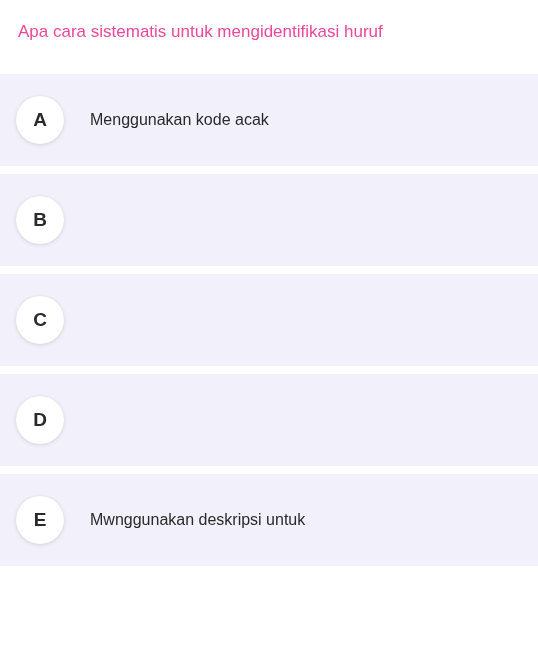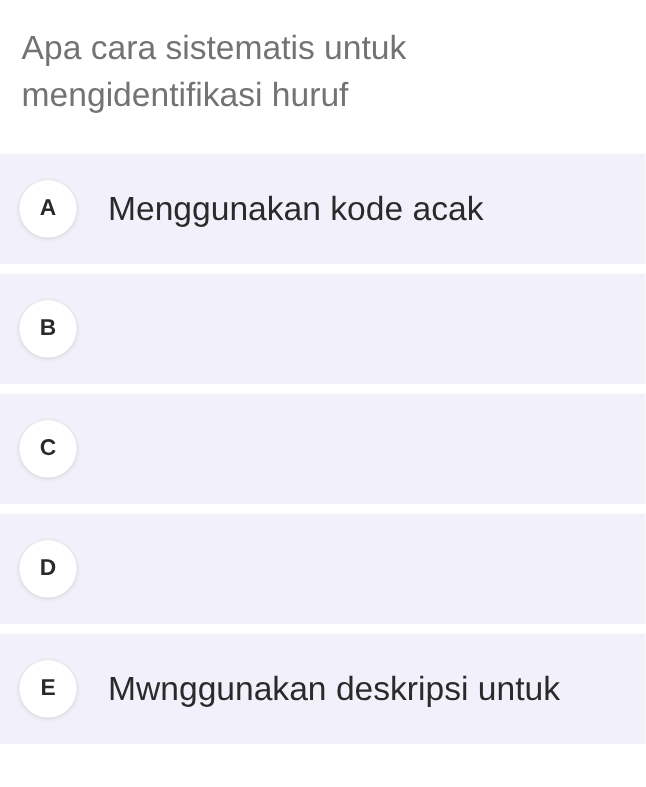--- a/index.html
+++ b/index.html
@@ -11,22 +11,22 @@
       font-family: 'Segoe UI', Tahoma, Geneva, Verdana, sans-serif;
       background: #ffffff;
       width: 538px;
       height: 656px;
       overflow: hidden;
     }
     .question-container {
       padding: 20px 18px 30px 18px;
     }
     .question-text {
-      font-size: 28px;
-      color: #737373;
+      font-size: 17px;
+      color: #ec4899;
       line-height: 1.4;
       font-weight: 400;
     }
     .options-container {
       display: flex;
       flex-direction: column;
       gap: 8px;
     }
     .option-item {
       background: #f2f0fa;
@@ -46,21 +46,21 @@
       align-items: center;
       justify-content: center;
       font-size: 19px;
       font-weight: 700;
       color: #2a2a2a;
       box-shadow: 0 1px 4px rgba(0,0,0,0.12), 0 0 1px rgba(0,0,0,0.08);
       margin-right: 26px;
       flex-shrink: 0;
     }
     .option-text {
-      font-size: 28px;
+      font-size: 16px;
       color: #2a2a2a;
       line-height: 1.35;
       font-weight: 400;
     }
   </style>
 </head>
 <body>
 
 <div class="question-container">
   <p class="question-text">Apa cara sistematis untuk mengidentifikasi huruf</p>

